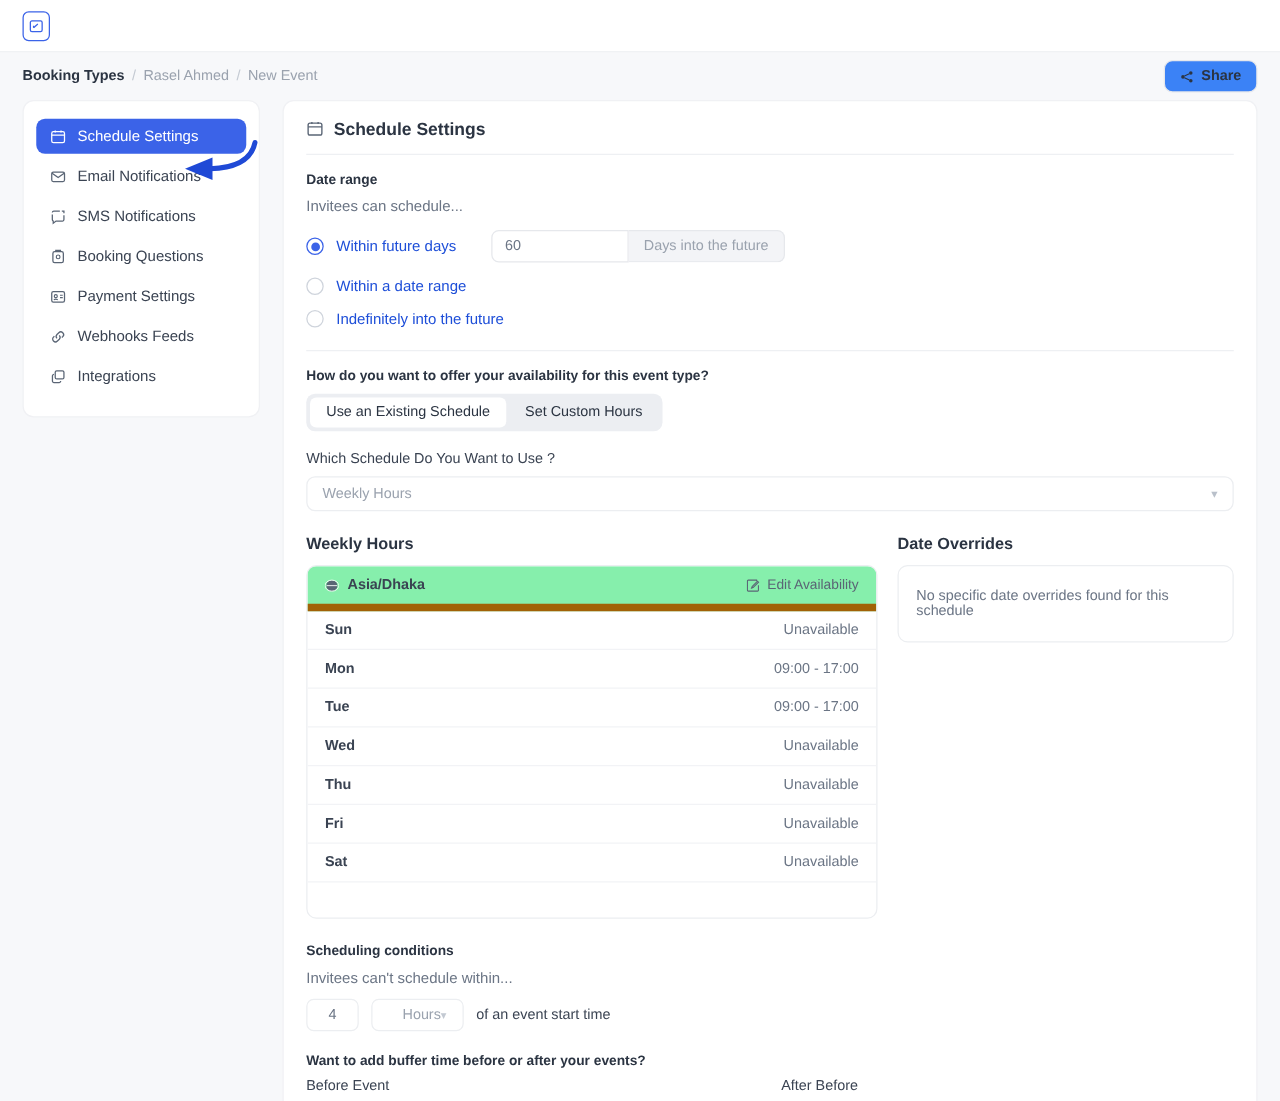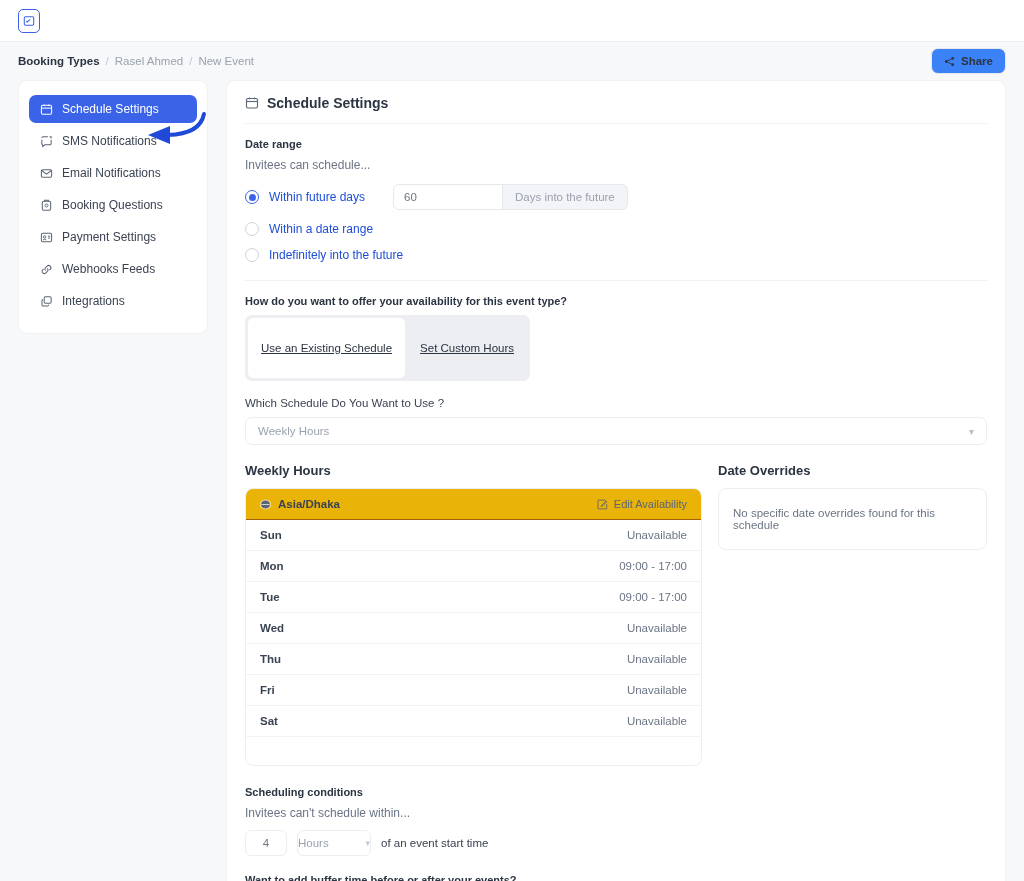--- a/index.html
+++ b/index.html
@@ -113,43 +113,43 @@
     border: 1px solid #e6e8ec; border-left: none; border-radius: 0 6px 6px 0;
     font-size: 11.5px; color: #9aa2ae; white-space: nowrap;
   }
 
   
   .seg {
     display: inline-flex; background: #eceef2; border-radius: 7px;
     padding: 3px; gap: 2px;
   }
   .seg-btn {
-    font-size: 11.5px; color: #2b3442; padding: 24px 13px;
-    border-radius: 5px; cursor: pointer; white-space: nowrap; text-decoration: underline;
+    font-size: 11.5px; color: #2b3442; padding: 6px 13px;
+    border-radius: 5px; cursor: pointer; white-space: nowrap;
   }
   .seg-btn.active { background: #fff; }
 
   .field-label { font-size: 11.5px; color: #3a4352; margin: 16px 0 8px; }
   .select {
     width: 100%; height: 28px; border: 1px solid #eceef1; border-radius: 7px;
     display: flex; align-items: center; padding: 0 12px;
     font-size: 11.5px; color: #9aa2ae; cursor: pointer; background: #fff;
   }
   .select .chev { margin-left: auto; color: #b9c0ca; font-size: 10px; }
 
   
   .cols { display: flex; gap: 16px; margin-top: 18px; }
   .col-l { width: 457px; flex: none; }
   .col-r { flex: 1; }
   .col-title { font-size: 13px; font-weight: bold; color: #2b3442; margin-bottom: 10px; }
 
   .hours-card { border: 1px solid #eceef1; border-radius: 8px; overflow: hidden; padding-bottom: 28px; }
   .hours-head {
-    background: #eab308; display: flex; align-items: flex-start;
-    padding: 9px 14px; border-bottom: 1px solid #a16207;
+    background: #86efac; display: flex; align-items: flex-start;
+    padding: 9px 14px; border-bottom: 6px solid #a16207;
   }
   .tz { display: flex; align-items: center; gap: 7px; font-size: 11.5px; font-weight: bold; color: #3a4352; }
   .edit-link {
     margin-left: auto; display: flex; align-items: center; gap: 6px;
     font-size: 11px; color: #5a6575; cursor: pointer;
   }
   .day-row {
     display: flex; align-items: center; justify-content: space-between;
     padding: 9px 14px; border-bottom: 1px solid #f2f3f6;
   }
@@ -163,21 +163,21 @@
   }
 
   .inline-row { display: flex; align-items: center; gap: 10px; margin-top: 10px; }
   .small-input {
     width: 42px; height: 26px; border: 1px solid #eceef1; border-radius: 6px;
     text-align: center; font-size: 11.5px; color: #6b7585; background: #fff;
     outline: none; font-family: "Liberation Sans", sans-serif;
   }
   .small-select {
     width: 74px; height: 26px; border: 1px solid #eceef1; border-radius: 6px;
-    display: flex; align-items: center; padding: 0 0;
+    display: flex; align-items: center; padding: 0 24px;
     font-size: 11.5px; color: #9aa2ae; cursor: pointer; background: #fff;
   }
   .small-select .chev { margin-left: auto; color: #c3c9d2; font-size: 9px; }
   .inline-txt { font-size: 11.5px; color: #3a4352; }
 
   .buf-cols { display: flex; gap: 18px; margin-top: 8px; }
   .buf-col { flex: 1; }
   .buf-lbl { font-size: 11.5px; color: #3a4352; margin-bottom: 8px; }
 
   .arrow-anno { position: absolute; left: 126px; top: 108px; pointer-events: none; }
@@ -225,35 +225,35 @@
             <path d="M1.5 5.5 H12.5" stroke="#ffffff" stroke-width="1.1"></path>
             <path d="M4.5 1.5 V3.2 M9.5 1.5 V3.2" stroke="#ffffff" stroke-width="1.1"></path>
           </svg>
       </span>
       <span>Schedule Settings</span>
     </div>
 
     <div class="side-item">
       <span class="side-ico">
         <svg width="13" height="13" viewBox="0 0 14 14">
+            <rect x="1.5" y="3" width="11" height="8" rx="1.3" fill="none" stroke="#5a6575" stroke-width="1.1"></rect>
+            <path d="M1.8 3.8 L7 7.6 L12.2 3.8" fill="none" stroke="#5a6575" stroke-width="1.1"></path>
+          </svg>
+      </span>
+      <span>Email Notifications</span>
+    </div>
+
+    <div class="side-item">
+      <span class="side-ico">
+        <svg width="13" height="13" viewBox="0 0 14 14">
             <path d="M2 3.2 A1.3 1.3 0 0 1 3.3 2 H8.5 M12 5.5 V9.3 A1.3 1.3 0 0 1 10.7 10.6 H5.2 L2.8 12.4 V10.6 A1.3 1.3 0 0 1 2 9.3 V5" fill="none" stroke="#5a6575" stroke-width="1.1"></path>
             <path d="M10.2 2 H12 V3.8" fill="none" stroke="#5a6575" stroke-width="1.1"></path>
           </svg>
       </span>
       <span>SMS Notifications</span>
-    </div>
-
-    <div class="side-item">
-      <span class="side-ico">
-        <svg width="13" height="13" viewBox="0 0 14 14">
-            <rect x="1.5" y="3" width="11" height="8" rx="1.3" fill="none" stroke="#5a6575" stroke-width="1.1"></rect>
-            <path d="M1.8 3.8 L7 7.6 L12.2 3.8" fill="none" stroke="#5a6575" stroke-width="1.1"></path>
-          </svg>
-      </span>
-      <span>Email Notifications</span>
     </div>
 
     <div class="side-item">
       <span class="side-ico">
         <svg width="13" height="13" viewBox="0 0 14 14">
             <rect x="2.5" y="2.5" width="9" height="9.5" rx="1.5" fill="none" stroke="#5a6575" stroke-width="1.1"></rect>
             <path d="M5 2.5 V1.4 H9 V2.5" fill="none" stroke="#5a6575" stroke-width="1.1"></path>
             <circle cx="7" cy="7" r="1.6" fill="none" stroke="#5a6575" stroke-width="1"></circle>
           </svg>
       </span>

